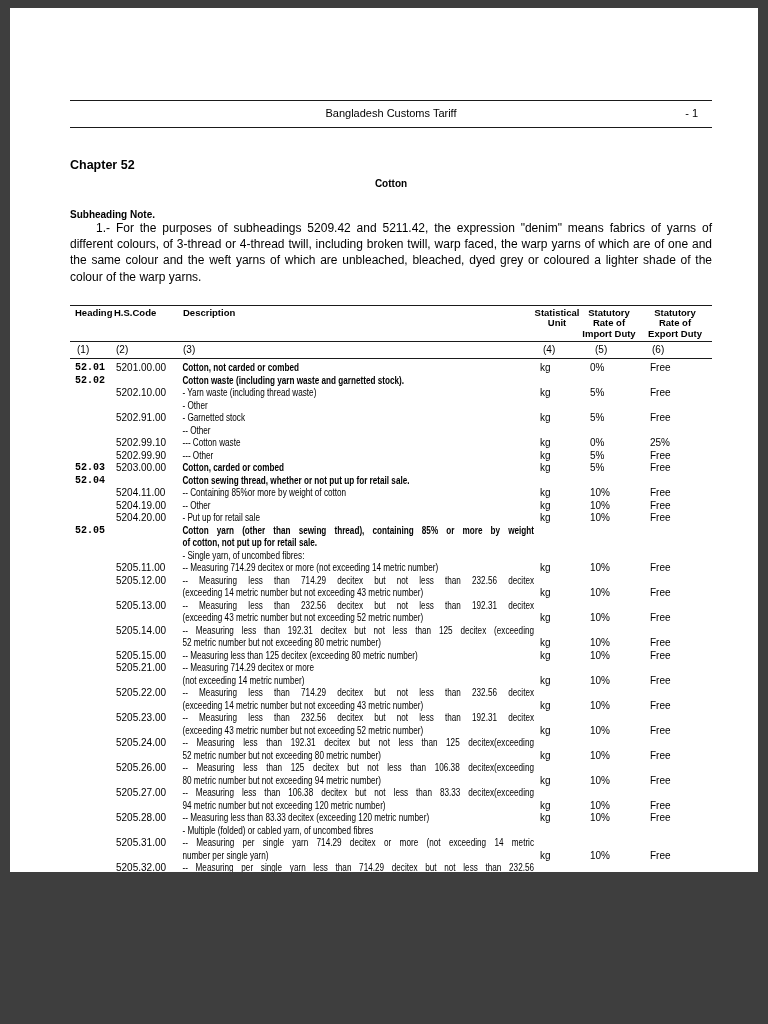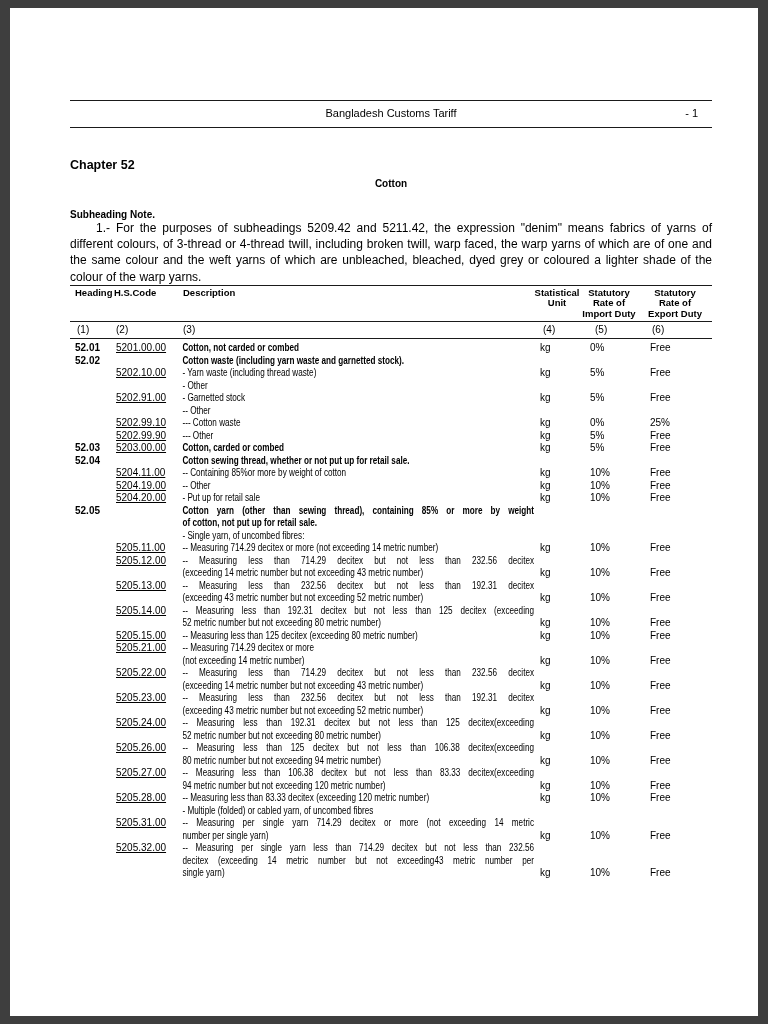--- a/index.html
+++ b/index.html
@@ -7,21 +7,21 @@
     padding: 0;
     width: 768px;
     height: 1024px;
     background: #3e3e3e;
     font-family: "Liberation Sans", sans-serif;
     color: #000;
   }
   .page {
     position: relative;
     width: 748px;
-    height: 1008px;
+    height: 864px;
     margin: 8px auto;
     background: #ffffff;
     overflow: hidden;
   }
   .content {
     position: absolute;
     left: 60px;
     top: 0;
     width: 642px;
   }
@@ -55,21 +55,21 @@
     font-size: 10px;
     font-weight: bold;
   }
   .note-text {
     margin-top: 0;
     font-size: 12px;
     line-height: 16.2px;
     text-align: justify;
     text-indent: 26px;
   }
-  .tariff-table { }
+  .tariff-table { margin-top: 20px; }
   .thr {
     display: grid;
     grid-template-columns: 42px 68px 354px 46px 58px 74px;
     padding: 2px 0;
   }
   .thc {
     font-size: 9.5px;
     font-weight: bold;
     line-height: 10.4px;
     white-space: pre-line;
@@ -91,22 +91,22 @@
   .tbody {
     margin-top: 3px;
     font-size: 10px;
     line-height: 12.5px;
   }
   .trow {
     display: grid;
     grid-template-columns: 42px 68px 354px 46px 58px 74px;
   }
   .tc { align-self: start; }
-  .ch { font-weight: bold; padding-left: 5px; }
-  .chs { padding-left: 4px; text-decoration: underline; }
+  .ch { font-weight: bold; padding-left: 5px; font-family: Liberation Mono, monospace; }
+  .chs { padding-left: 4px; }
   .cd {
     width: 434px;
     box-sizing: border-box;
     padding-left: 3px;
     transform: scaleX(0.8157);
     transform-origin: 0 0;
   }
   .cd.b { font-weight: bold; }
   .dline { }
   .dline.just {

